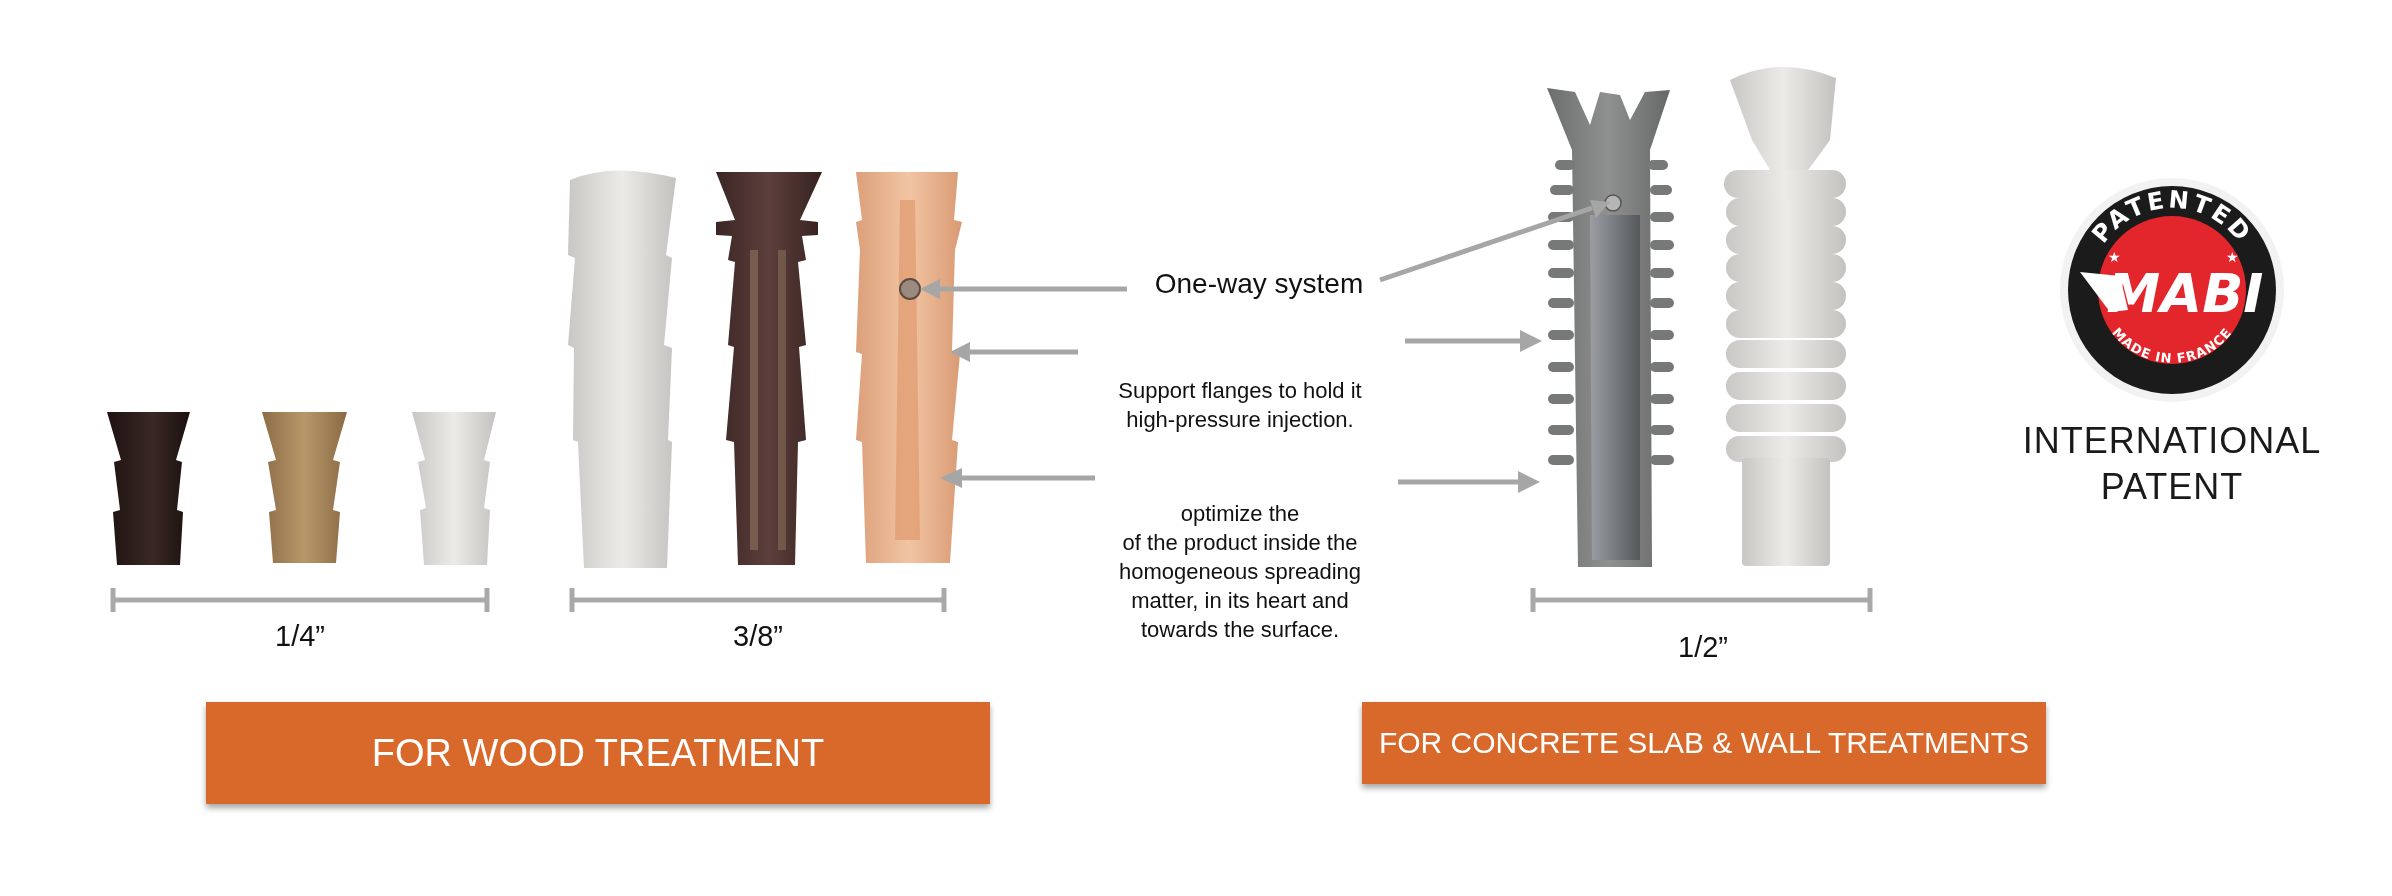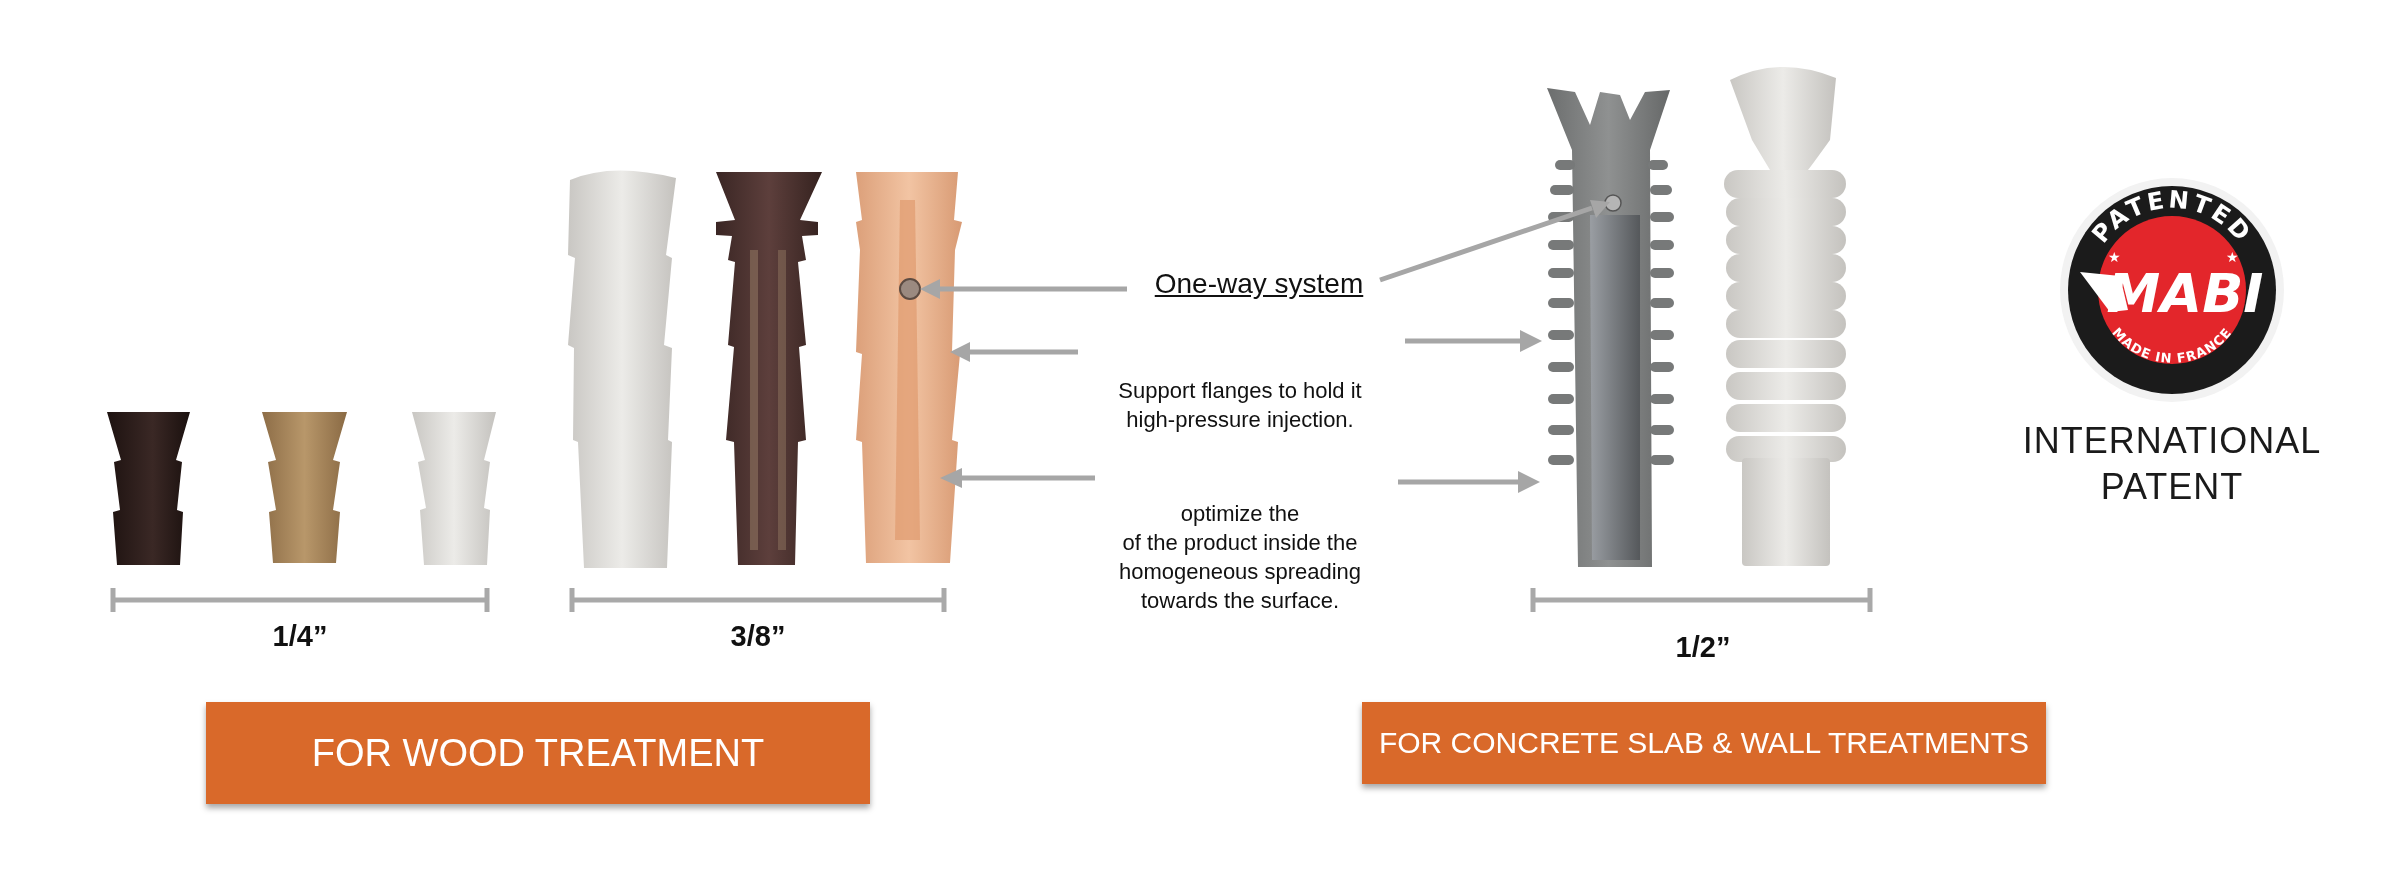--- a/index.html
+++ b/index.html
@@ -1,21 +1,21 @@
 <!DOCTYPE html>
 <html><head>
 <meta charset="utf-8">
 <style>
   html, body { margin: 0; padding: 0; background: #ffffff; }
   body { width: 2392px; height: 896px; position: relative; overflow: hidden;
          font-family: "Liberation Sans", "DejaVu Sans", sans-serif; color: #111; }
   svg.overlay { position: absolute; left: 0; top: 0; width: 2392px; height: 896px; pointer-events: none; }
-  .size-label { position: absolute; font-size: 29px; color: #111; text-align: center; width: 200px; font-weight: bold; }
+  .size-label { position: absolute; font-size: 29px; color: #111; text-align: center; width: 200px; }
   .callout { position: absolute; text-align: center; color: #111; }
-  .callout.big { font-size: 28px; text-decoration: underline; }
+  .callout.big { font-size: 28px; }
   .callout.small { font-size: 22px; line-height: 29px; margin-top: 40px; }
   .cta { position: absolute; background: #D9692A; color: #fff; display: flex; align-items: center;
          justify-content: center; box-shadow: 0 4px 6px rgba(0,0,0,0.35); cursor: pointer; }
   .cta.wood { font-size: 38px; }
   .cta.concrete { font-size: 30px; }
   .logo-text { position: absolute; text-align: center; font-size: 36px; letter-spacing: 1px; color: #1a1a1a; width: 320px; }
 </style>
 </head>
 <body>
 
@@ -184,20 +184,21 @@
 
 <div class="callout small" style="left:1080px; top:336px; width:320px;">
   <div>Support flanges to hold it</div>
   <div>high-pressure injection.</div>
 </div>
 
 <div class="callout small" style="left:1090px; top:459px; width:300px;">
   <div>optimize the</div>
   <div>of the product inside the</div>
   <div>homogeneous spreading</div>
+  <div>matter, in its heart and</div>
   <div>towards the surface.</div>
 </div>
 
 <div class="logo-text" style="left:2012px; top:420px;">INTERNATIONAL</div>
 <div class="logo-text" style="left:2012px; top:466px;">PATENT</div>
 
-<div class="cta wood" style="left:206px; top:702px; width:664px; height:102px;">FOR WOOD TREATMENT</div>
+<div class="cta wood" style="left:206px; top:702px; width:784px; height:102px;">FOR WOOD TREATMENT</div>
 <div class="cta concrete" style="left:1362px; top:702px; width:684px; height:82px;">FOR CONCRETE SLAB &amp; WALL TREATMENTS</div>
 
 </body></html>

